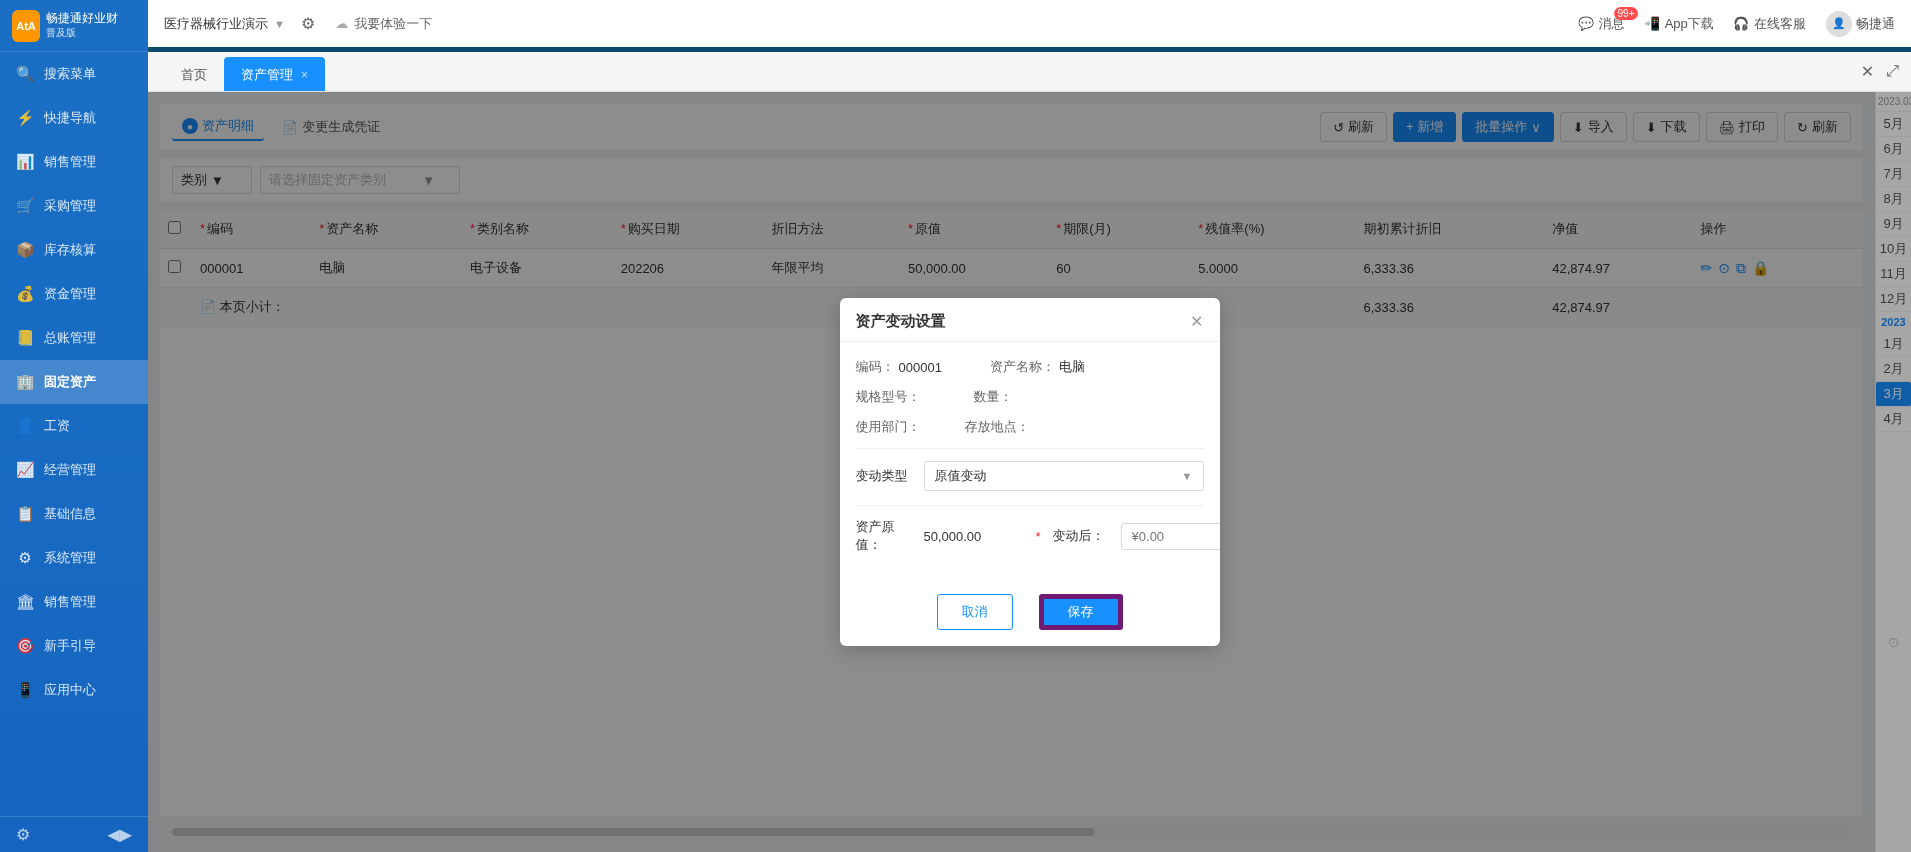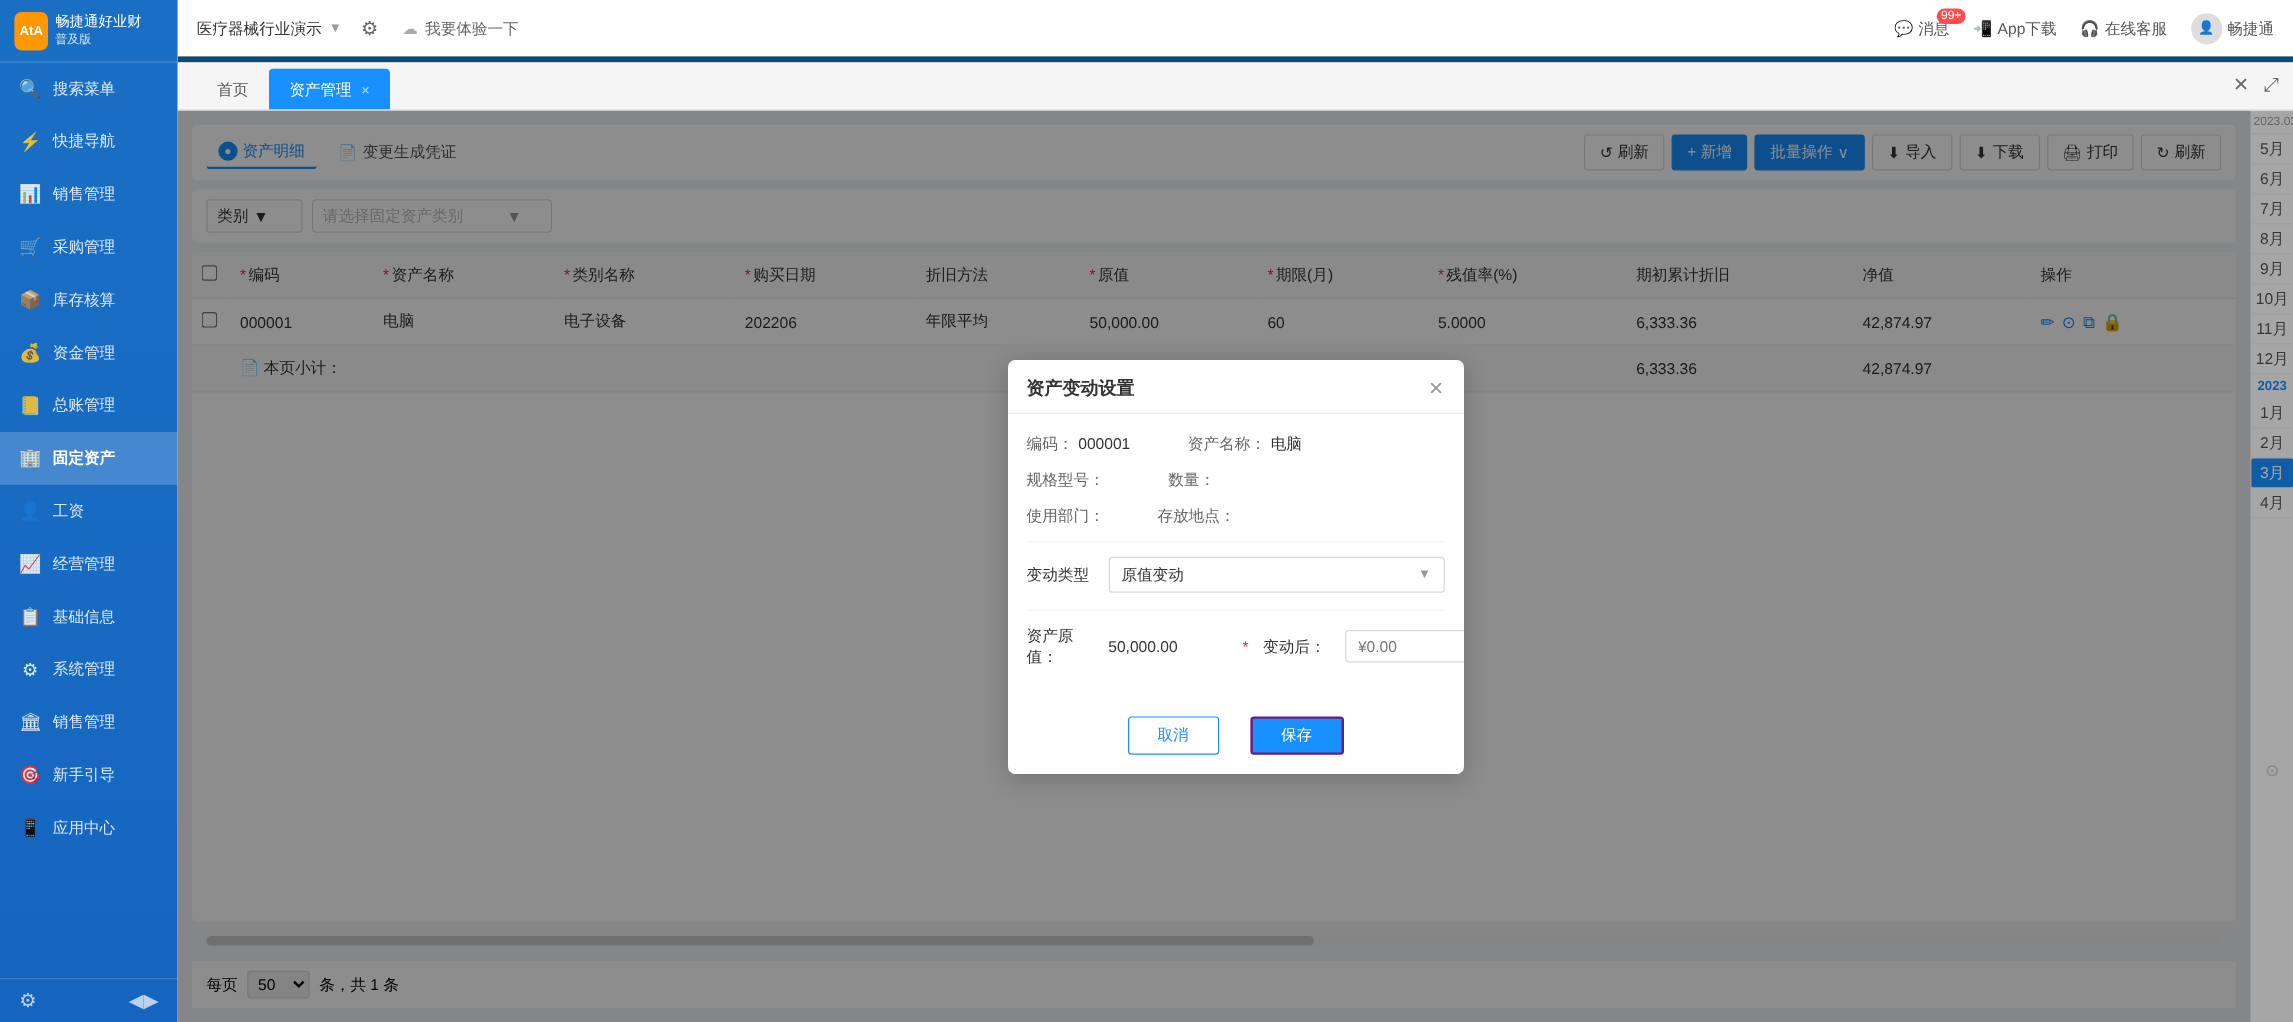--- a/index.html
+++ b/index.html
@@ -360,21 +360,21 @@
       padding: 6px 24px;
       border: 1px solid #1890ff;
       border-radius: 3px;
       background: #fff;
       color: #1890ff;
       cursor: pointer;
       font-size: 13px;
     }
     .btn-save {
       padding: 4px 24px;
-      border: 2px solid #701a75;
+      border: 5px solid #701a75;
       border-radius: 3px;
       background: #1890ff;
       color: #fff;
       cursor: pointer;
       font-size: 13px;
     }
   </style>
 </head>
 <body>
 
@@ -610,28 +610,20 @@
               <td></td>
             </tr>
           </tbody>
         </table>
       </div>
 
       <div class="h-scrollbar">
         <div class="h-scrollbar-thumb"></div>
       </div>
 
-      <div class="pagination-bar">
-        <span>每页</span>
-        <select class="pagination-select">
-          <option>50</option>
-          <option>100</option>
-        </select>
-        <span>条，共 1 条</span>
-      </div>
 
     </div>
 
     <div class="right-calendar">
       <div class="calendar-header">2023.03</div>
       <div class="calendar-month">5月</div>
       <div class="calendar-month">6月</div>
       <div class="calendar-month">7月</div>
       <div class="calendar-month">8月</div>
       <div class="calendar-month">9月</div>

